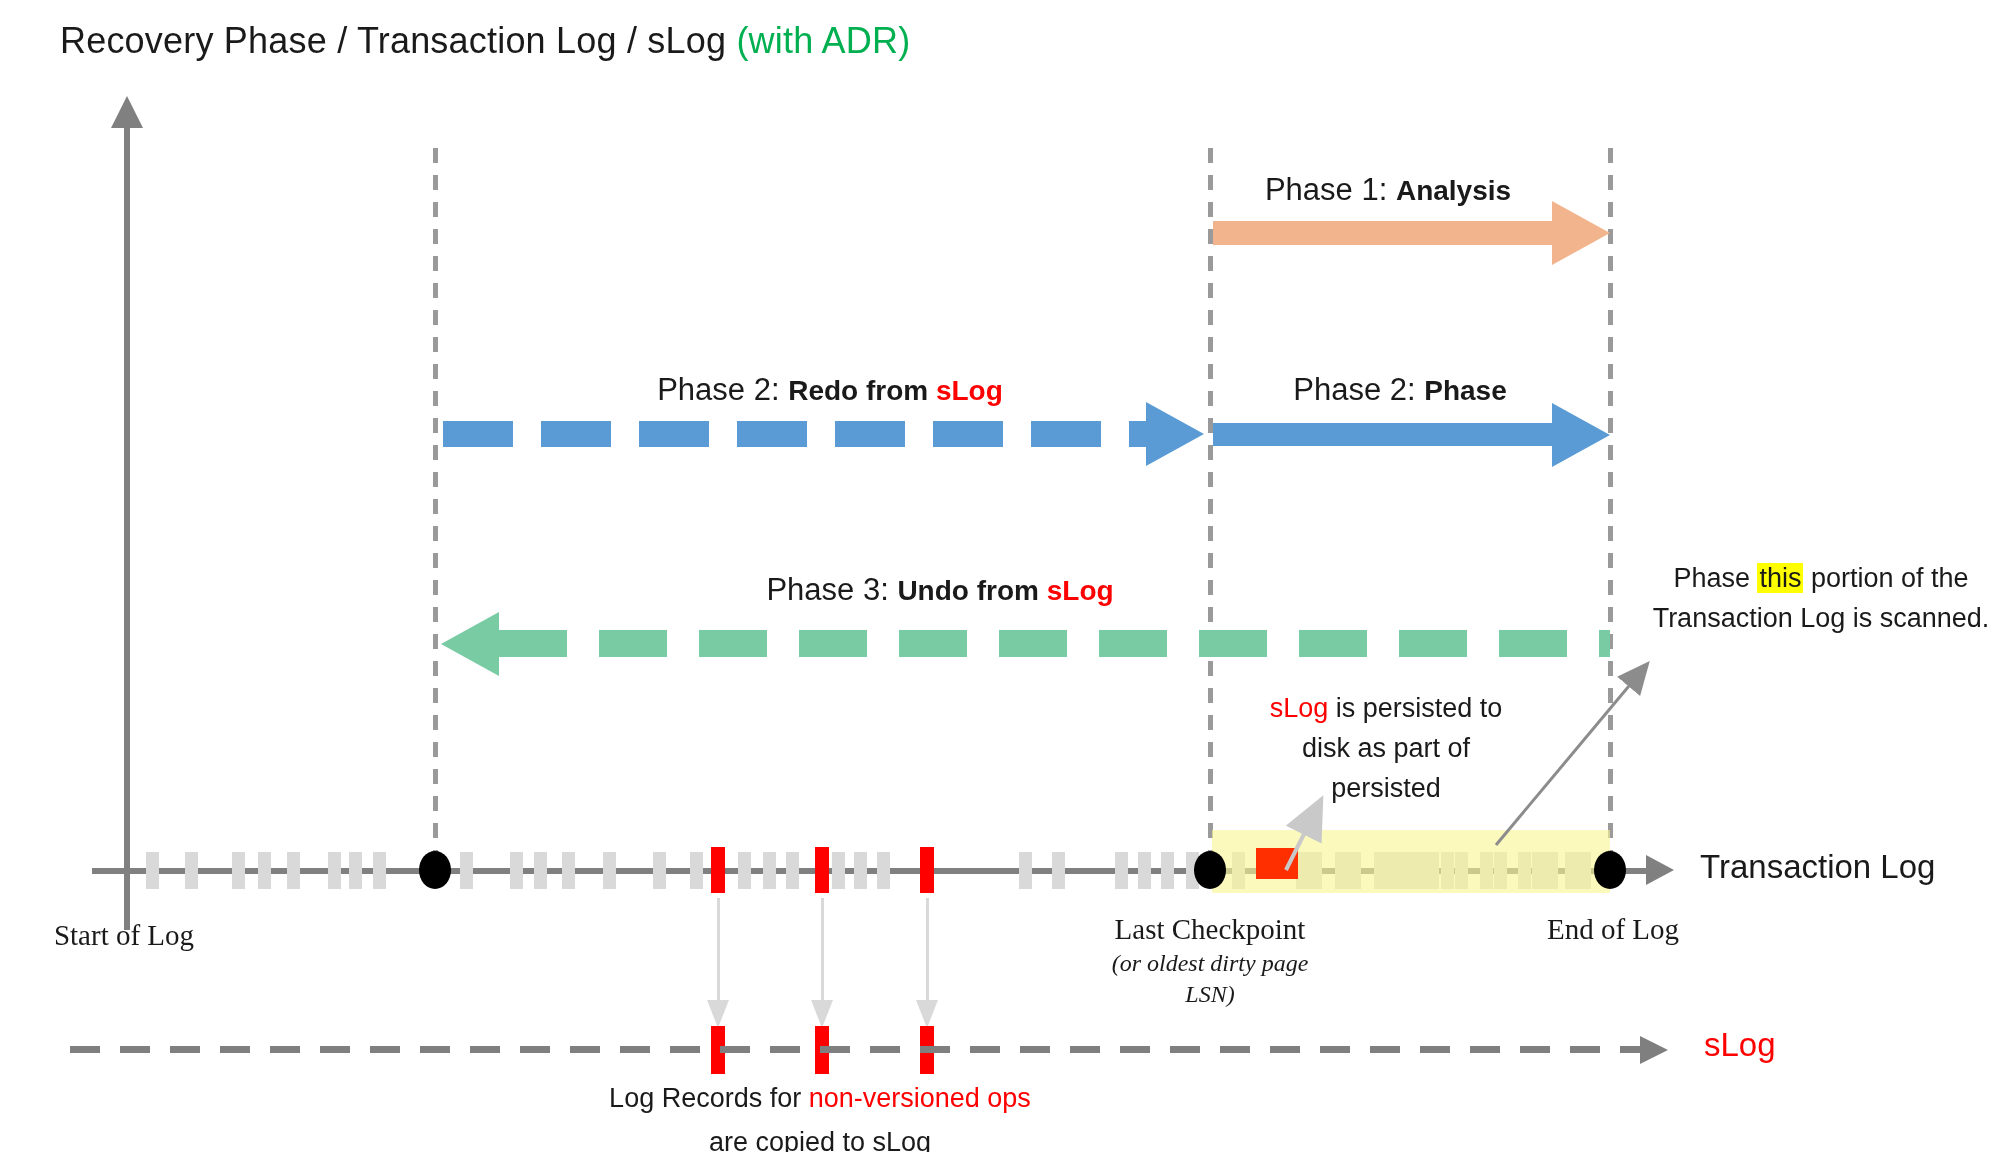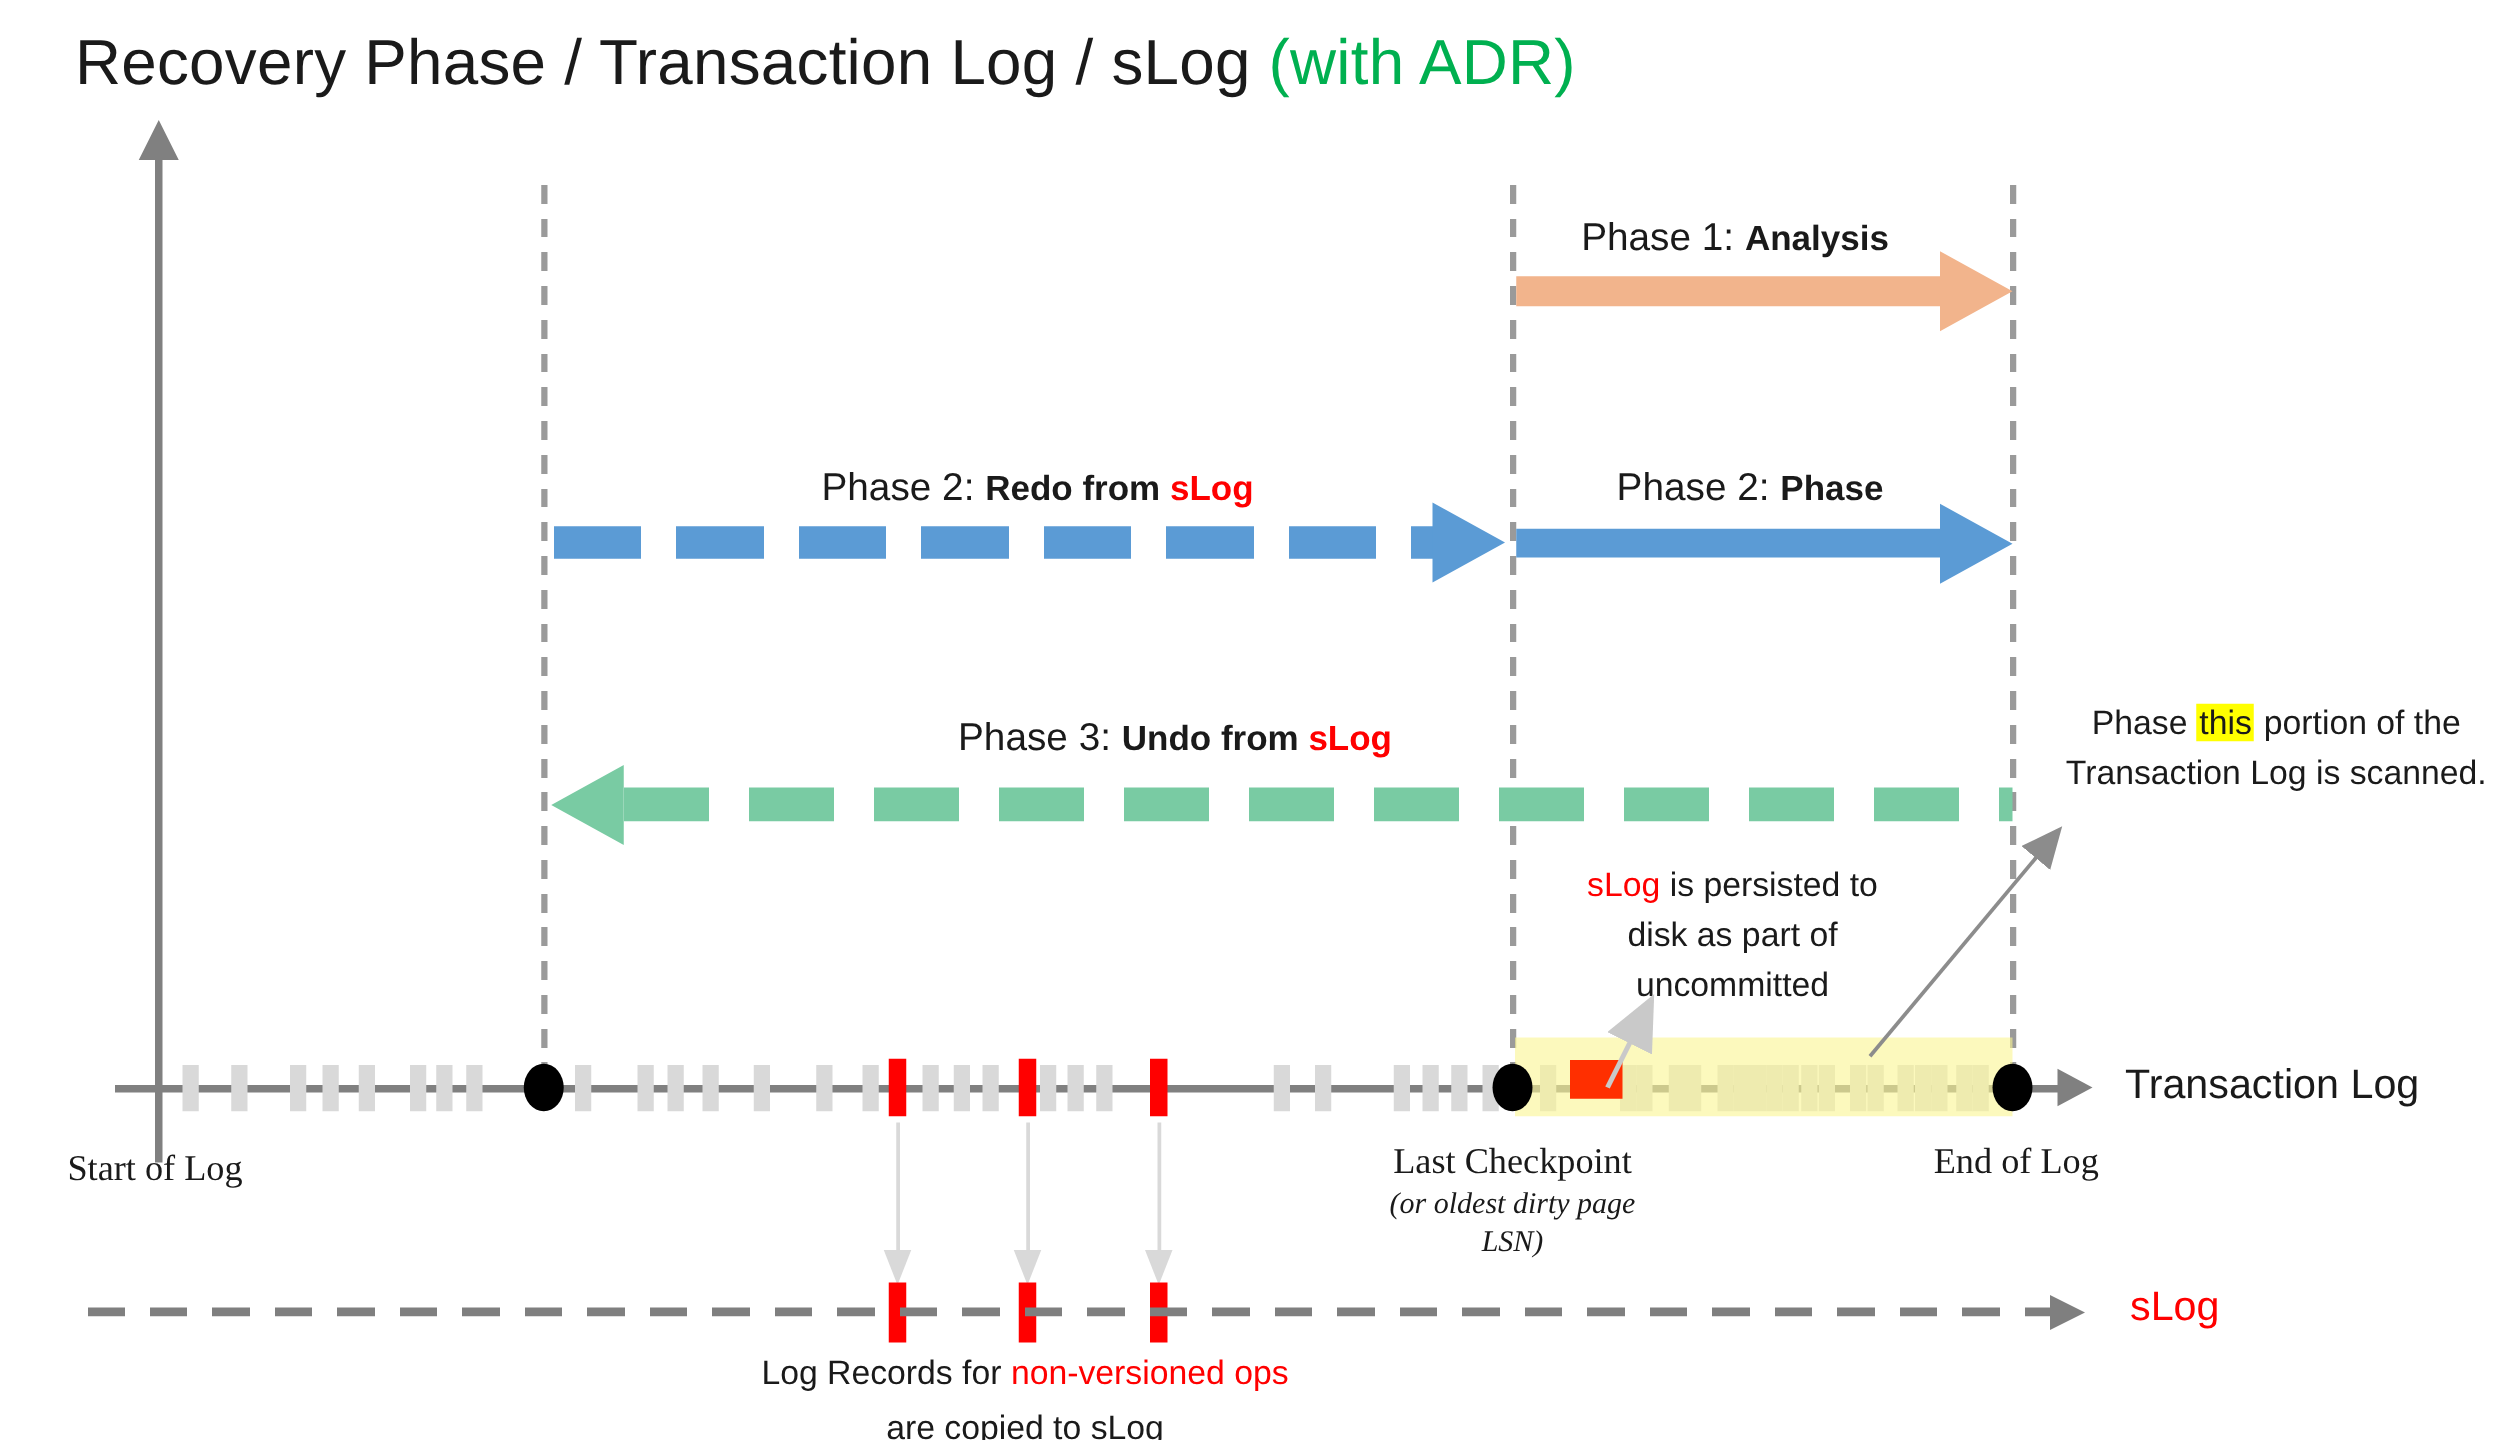--- a/index.html
+++ b/index.html
@@ -1,20 +1,20 @@
 <!DOCTYPE html>
 <html><head>
 <meta charset="utf-8">
 <style>
   html,body{margin:0;padding:0;background:#fff;}
   .canvas{position:relative;width:2001px;height:1152px;background:#fff;overflow:hidden;
           font-family:"Liberation Sans", sans-serif;color:#1a1a1a;}
   .abs{position:absolute;}
   
-  .title{left:60px;top:20px;font-size:51px;font-weight:400;letter-spacing:0.2px;text-align:center;}
+  .title{left:60px;top:20px;font-size:36px;font-weight:400;letter-spacing:0.2px;text-align:center;}
   .title .green{color:#00B050;}
   
   .vaxis{left:124px;top:124px;width:6px;height:806px;background:#808080;}
   .vaxis-head{left:111px;top:96px;width:0;height:0;border-left:16px solid transparent;
               border-right:16px solid transparent;border-bottom:32px solid #808080;}
   .hline{left:92px;top:868px;width:1560px;height:6px;background:#808080;}
   .hline-head{left:1646px;top:855px;width:0;height:0;border-top:15px solid transparent;
               border-bottom:15px solid transparent;border-left:28px solid #808080;}
   
   .vdash{top:148px;width:5px;height:710px;
@@ -189,21 +189,21 @@
   </div>
 
   <div class="note scan-note">
     <div><span>Phase </span><span class="hl">this</span><span> portion of the</span></div>
     <div>Transaction Log is scanned.</div>
   </div>
 
   <div class="note persist-note">
     <div><span class="redtxt">sLog</span><span> is persisted to</span></div>
     <div>disk as part of</div>
-    <div>uncommitted</div>
+    <div>persisted</div>
   </div>
 
   <div class="note copy-note">
     <div><span>Log Records for </span><span class="redtxt">non-versioned ops</span></div>
     <div>are copied to sLog</div>
   </div>
 
   <div class="pt-label start-log">Start of Log</div>
   <div class="pt-label chkpt">
     <div>Last Checkpoint</div>

